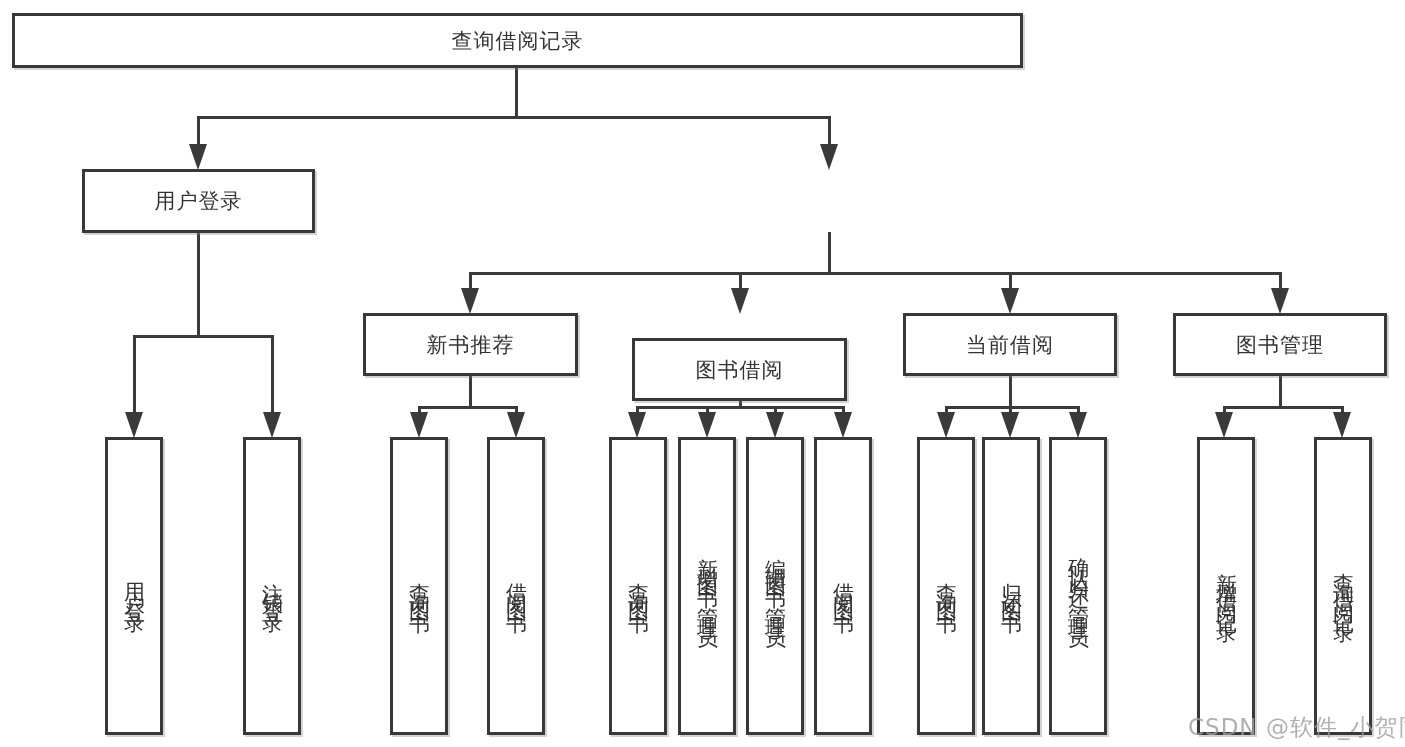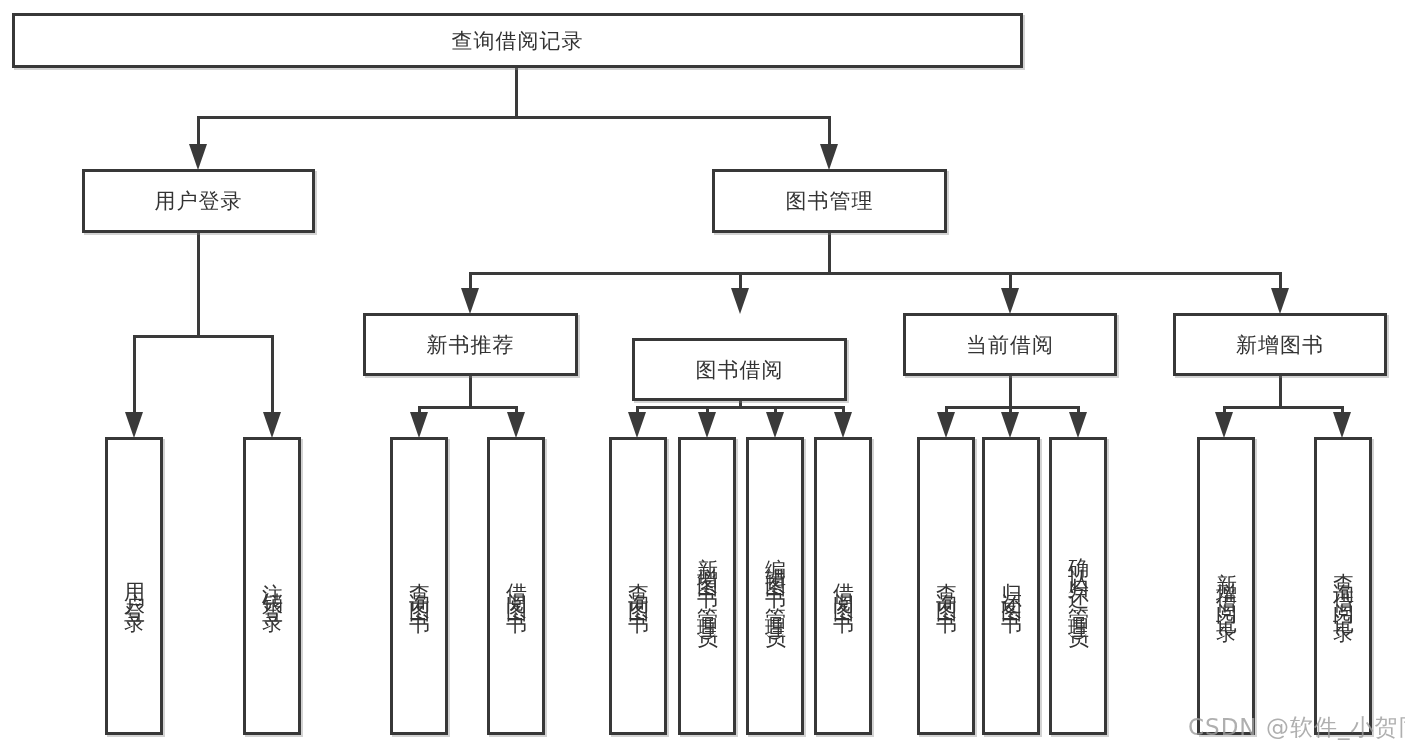--- a/index.html
+++ b/index.html
@@ -123,35 +123,32 @@
   <div class="vl" style="left:1341px;top:406px;height:10px;"></div>
   <div class="arr" style="left:1333px;top:412px;"></div>
 
   <div class="box" style="left:12px;top:13px;width:1011px;height:55px;">
     <span>查询借阅记录</span>
   </div>
 
   <div class="box" style="left:82px;top:169px;width:233px;height:64px;">
     <span>用户登录</span>
   </div>
-  <div class="box" style="left:712px;top:169px;width:235px;height:64px;">
-    <span>图书管理</span>
-  </div>
 
   <div class="box" style="left:363px;top:313px;width:215px;height:63px;text-align:center;">
     <span>新书推荐</span>
   </div>
   <div class="box" style="left:632px;top:313px;width:215px;height:63px;margin-top:25px;">
     <span>图书借阅</span>
   </div>
   <div class="box" style="left:903px;top:313px;width:214px;height:63px;text-align:right;">
     <span>当前借阅</span>
   </div>
   <div class="box" style="left:1173px;top:313px;width:214px;height:63px;">
-    <span>新增图书</span>
+    <span>图书管理</span>
   </div>
 
   <div class="vbox" style="left:105px;top:437px;width:58px;height:298px;">
     <span>用户登录</span>
   </div>
   <div class="vbox" style="left:243px;top:437px;width:58px;height:298px;">
     <span>注销登录</span>
   </div>
 
   <div class="vbox" style="left:390px;top:437px;width:58px;height:298px;">

